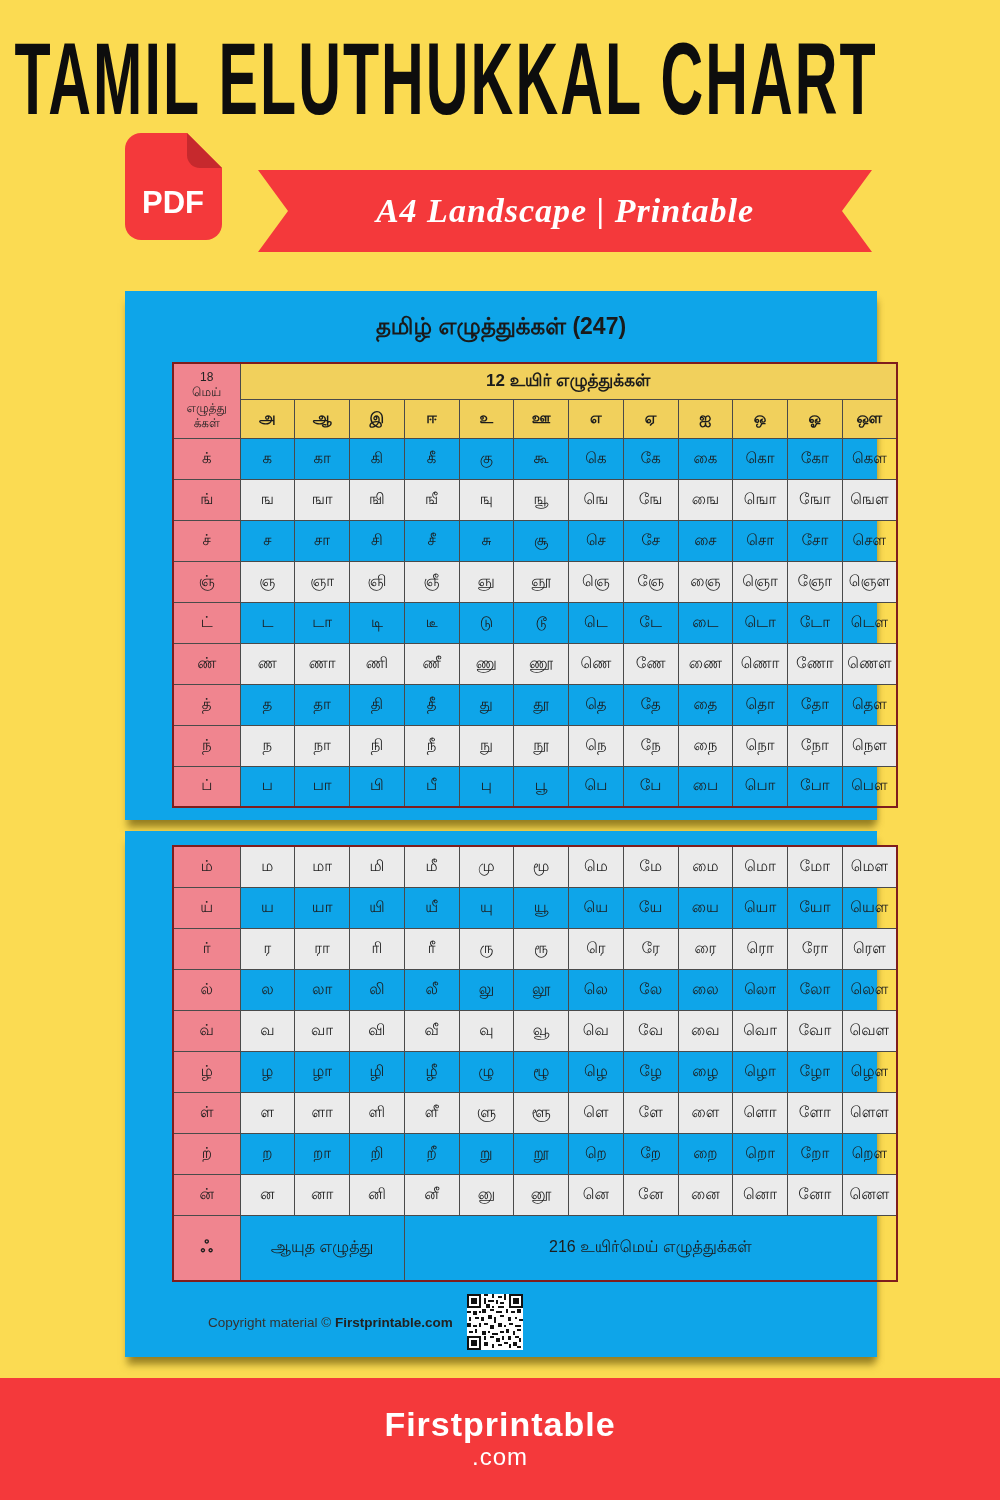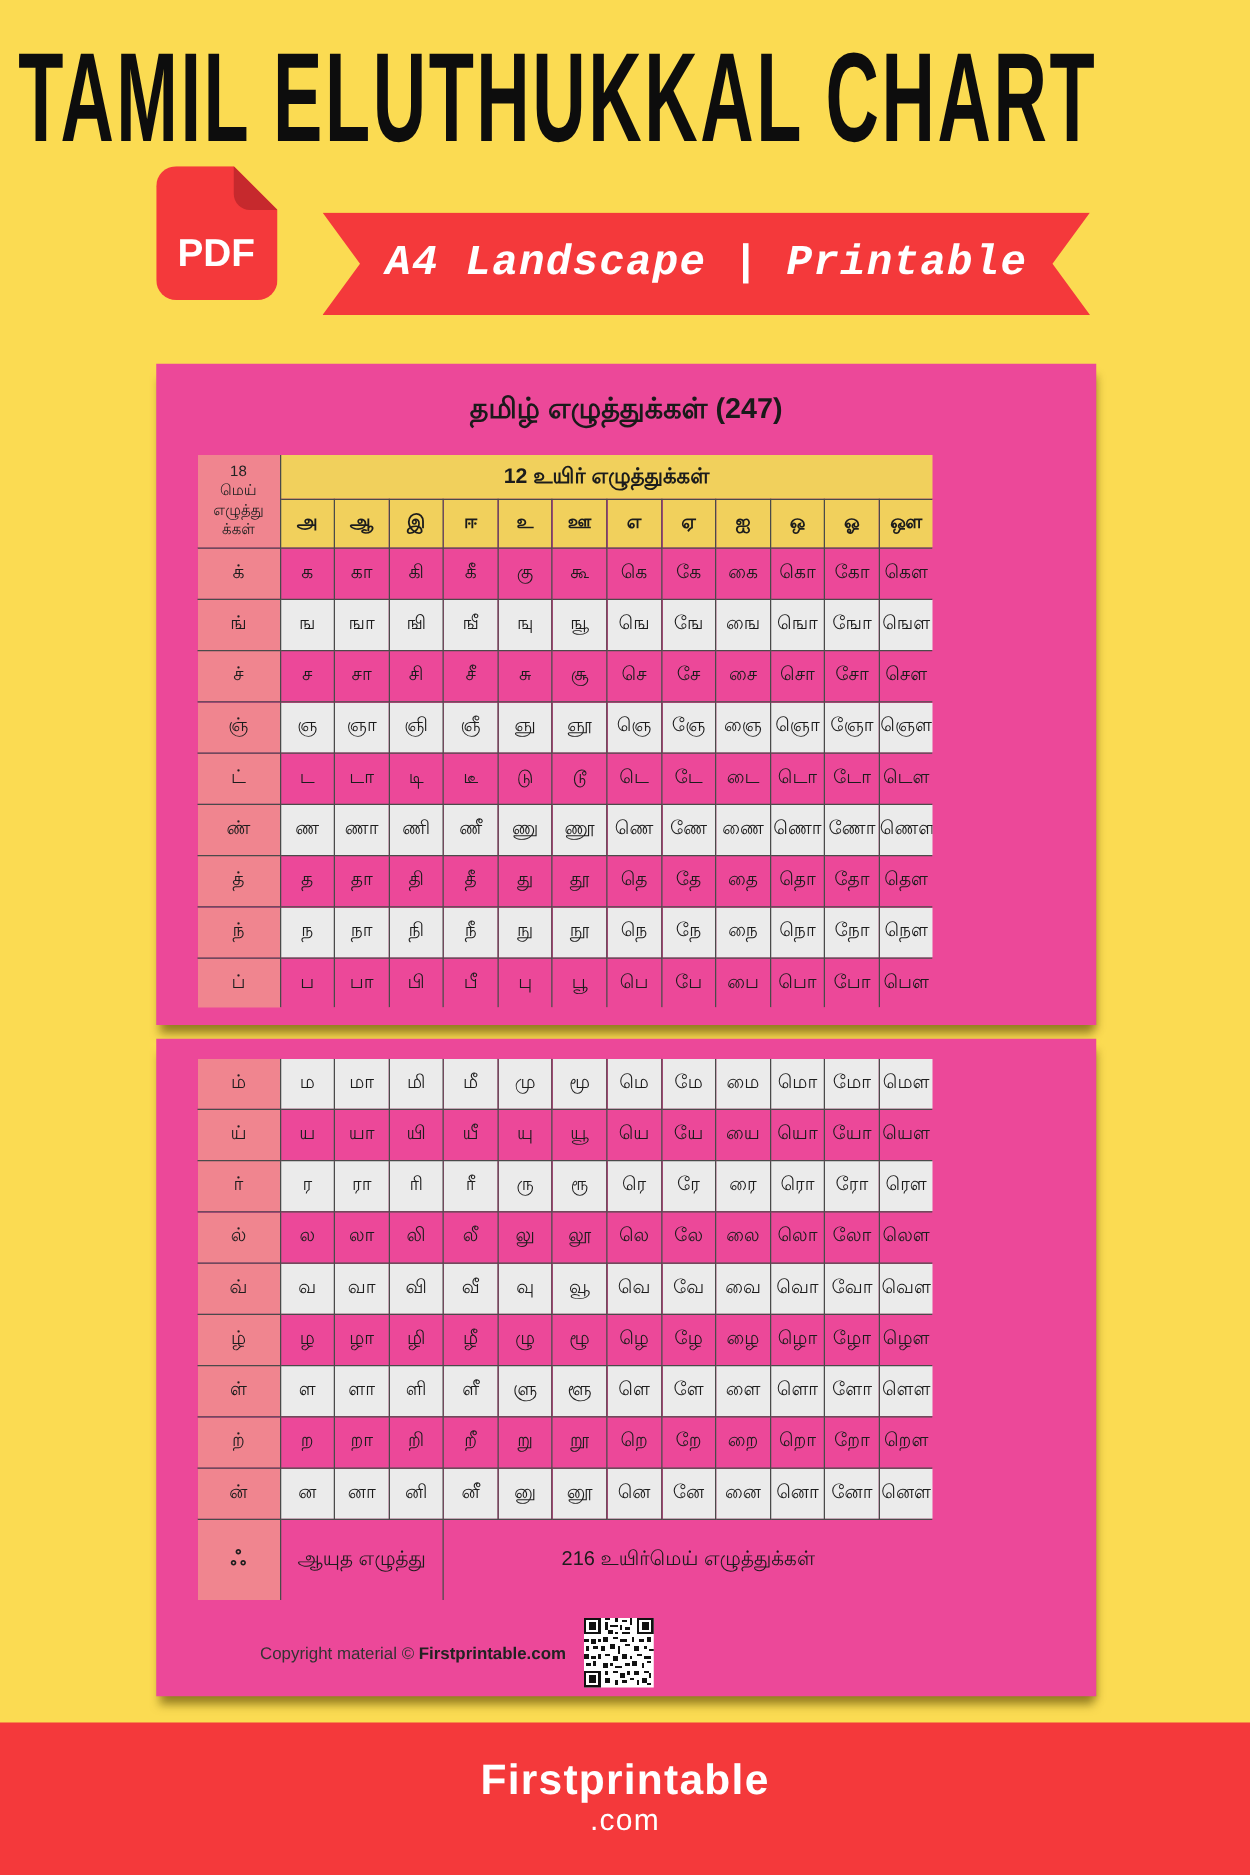--- a/index.html
+++ b/index.html
@@ -28,42 +28,42 @@
   .pdf-icon svg { display:block; }
 
   
   .ribbon {
     position:absolute; left:258px; top:170px; width:614px; height:82px;
     background:#F4393B;
     clip-path:polygon(0 0,100% 0,calc(100% - 30px) 50%,100% 100%,0 100%,30px 50%);
     display:flex; align-items:center; justify-content:center;
   }
   .ribbon span{
-    font-family:Liberation Mono, monospace; font-style:italic; font-weight:700;
+    font-family:Liberation Serif, serif; font-style:italic; font-weight:700;
     color:#ffffff; font-size:34px; letter-spacing:1px; white-space:nowrap;
   }
 
   
   .card {
-    position:absolute; left:125px; width:752px; background:#ec4899;
+    position:absolute; left:125px; width:752px; background:#0ea5e9;
     box-shadow:0 10px 7px -2px rgba(104,86,12,.55), 4px 6px 6px -3px rgba(104,86,12,.35);
   }
   .card1 { top:291px; height:529px; }
   .card2 { top:831px; height:526px; }
 
   .chart-title {
     margin-top:22px; text-align:center;
     font-size:23px; font-weight:700; color:#1a1a1a;
   }
 
   
   table {
     border-collapse:collapse; table-layout:fixed;
-    width:592px; margin-left:31px;
-    border:2px solid #ec4899;
+    width:726px; margin-left:47px;
+    border:2px solid #7f1d1d;
   }
   .card1 table { margin-top:19px; }
   .card2 table { margin-top:14px; }
   td {
     border:1px solid #4a4a4a; text-align:center; vertical-align:middle;
     font-size:15px; color:#1c1c1c; overflow:hidden; white-space:nowrap;
   }
   col.c-cons { width:67px; }
   thead tr.banner-row td.vowel-banner { height:36px; background:#F1D05C; font-weight:700; font-size:17px; }
   thead tr.vowel-row td { height:39px; background:#F1D05C; font-weight:600; font-size:15px; }

